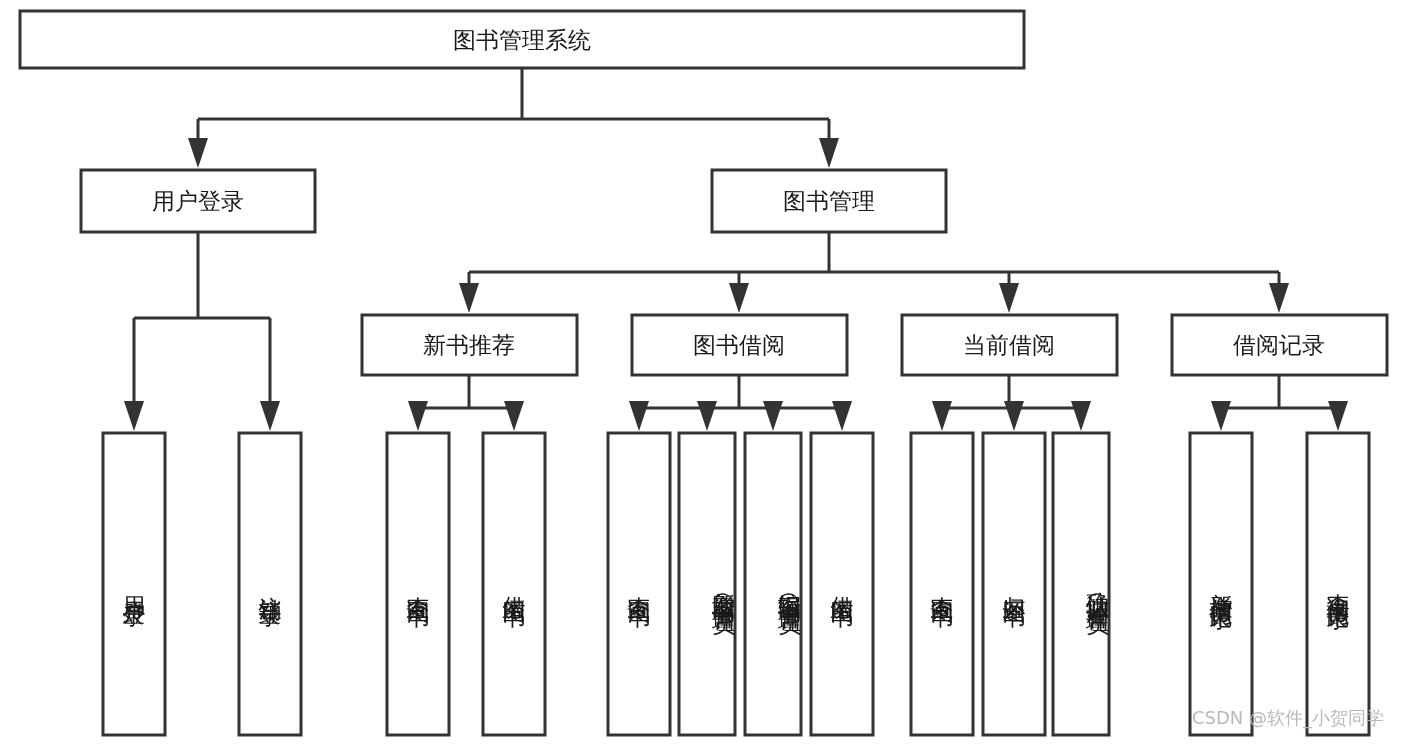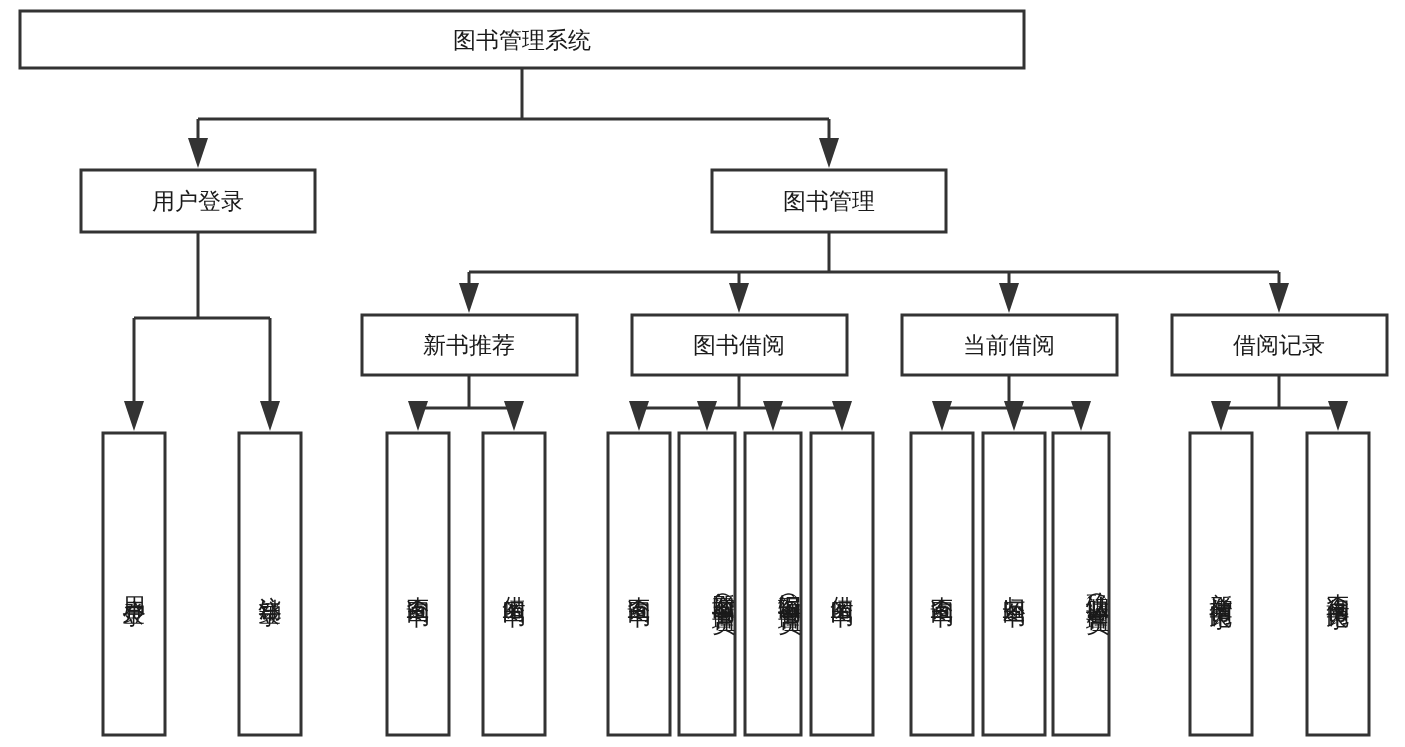--- a/index.html
+++ b/index.html
@@ -214,14 +214,15 @@
   <div class="leaf-label" style="left:608px; top:433px; width:62px; height:302px;">查询图书</div>
   <div class="leaf-label" style="left:679px; top:433px; width:56px; height:302px; align-items:flex-start; padding-top:6px; box-sizing:border-box;">新增图书（管理员）</div>
   <div class="leaf-label" style="left:745px; top:433px; width:56px; height:302px; align-items:flex-start; padding-top:6px; box-sizing:border-box;">编辑图书（管理员）</div>
   <div class="leaf-label" style="left:811px; top:433px; width:62px; height:302px;">借阅图书</div>
   <div class="leaf-label" style="left:911px; top:433px; width:62px; height:302px;">查询图书</div>
   <div class="leaf-label" style="left:983px; top:433px; width:62px; height:302px;">归还图书</div>
   <div class="leaf-label" style="left:1053px; top:433px; width:56px; height:302px; align-items:flex-start; padding-top:6px; box-sizing:border-box;">确认归还（管理员）</div>
   <div class="leaf-label" style="left:1190px; top:433px; width:62px; height:302px;">新增借阅记录</div>
   <div class="leaf-label" style="left:1307px; top:433px; width:62px; height:302px;">查询借阅记录</div>
 
+  <div class="watermark" style="left:1192px; top:706px;">CSDN @软件_小贺同学</div>
 
 </div>
 
 </body></html>

